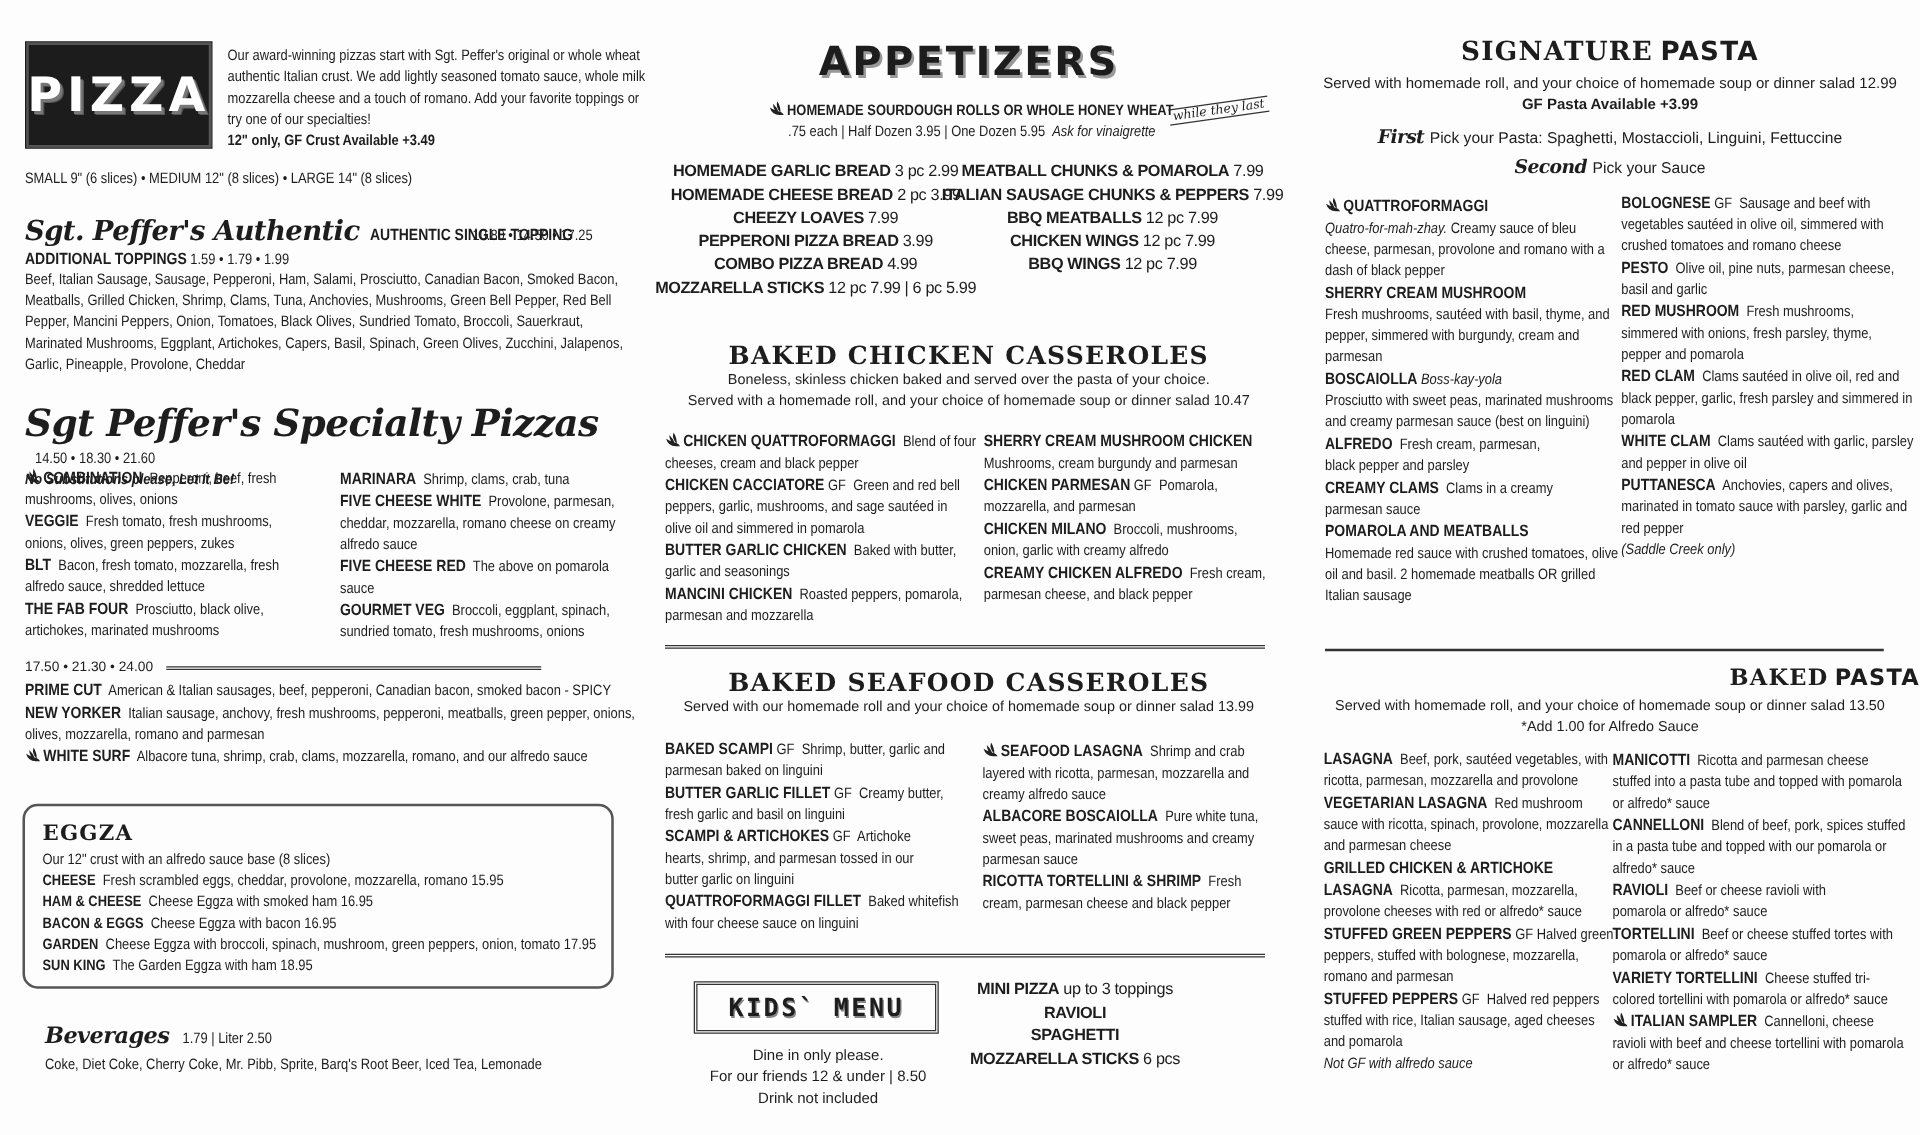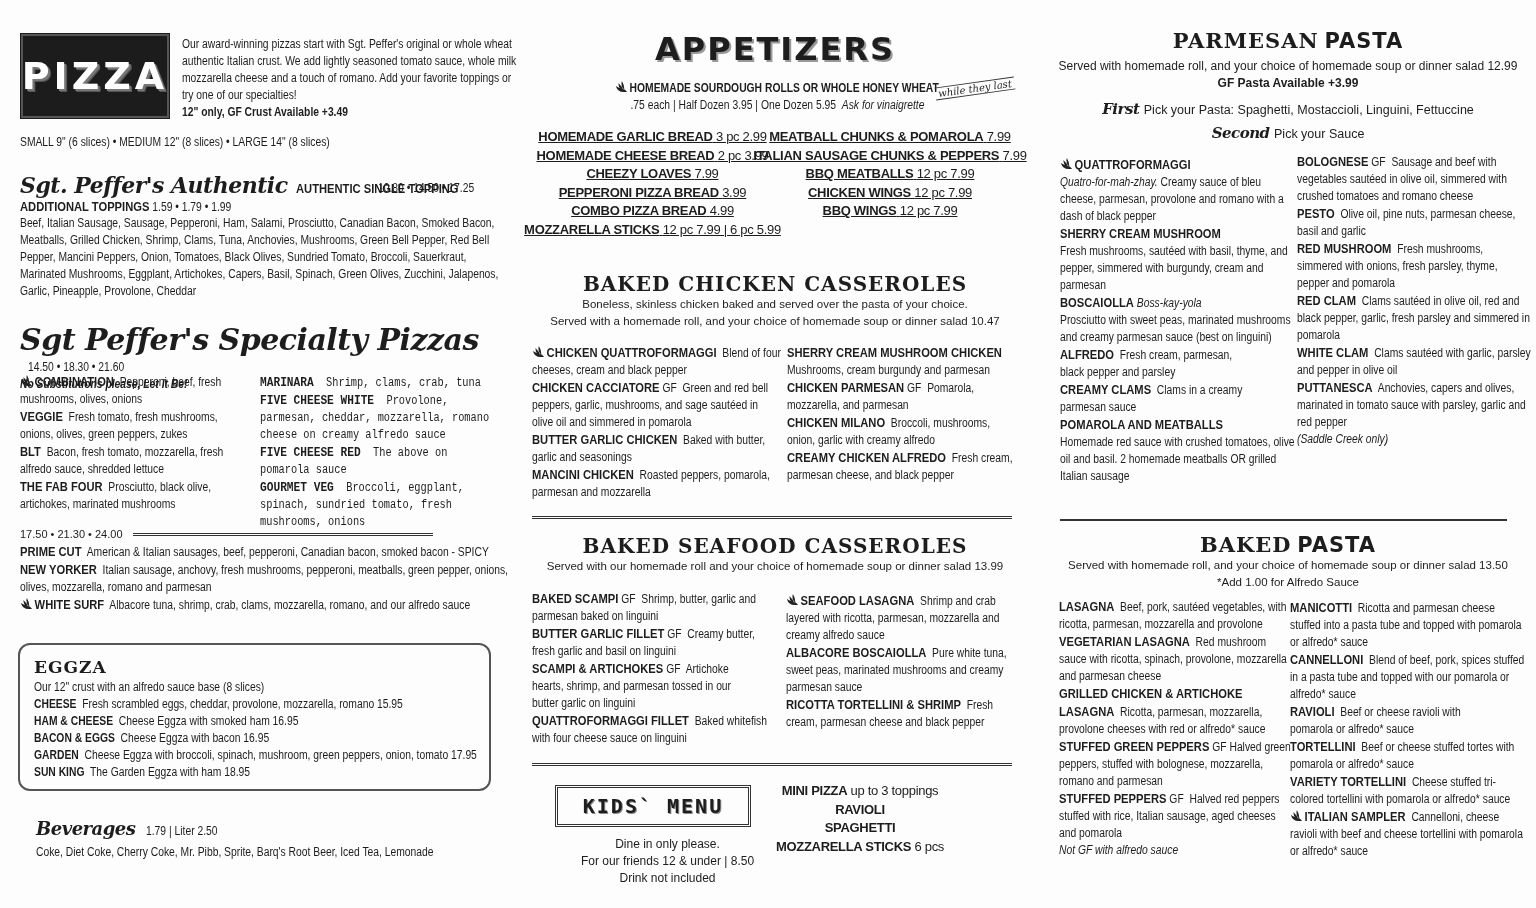--- a/index.html
+++ b/index.html
@@ -25,74 +25,74 @@
 
   .authentic { position: absolute; left: 20px; top: 172px; width: 560px; }
   .authentic .head { display: flex; align-items: baseline; gap: 8px; white-space: nowrap; }
   .authentic .title { font-size: 22px; }
   .toppings-list { position: absolute; left: 20px; top: 215px; width: 560px; }
 
   .specialty { position: absolute; left: 20px; top: 322px; width: 560px; }
   .specialty .title { font-size: 30px; }
   .subnote { font-size: 12px; font-weight: 700; font-style: italic; }
   .spec-left { position: absolute; left: 20px; top: 373px; width: 270px; }
-  .spec-right { position: absolute; left: 260px; top: 374px; width: 270px; font-family: Liberation Mono, monospace; }
+  .spec-right { position: absolute; left: 272px; top: 374px; width: 270px; }
   .item { margin-bottom: 0; }
   .item .name { font-weight: 700; font-size: 13px; }
 
   .premium { position: absolute; left: 20px; top: 526px; width: 580px; }
   .premium-price { display: flex; align-items: center; gap: 10px; }
   .premium-price .rule { width: 300px; border-top: 3px double #333; }
 
   .eggza-box { position: absolute; left: 18px; top: 643px; width: 473px; height: 148px; border: 2px solid #555; border-radius: 12px; padding: 12px 14px; }
   .eggza-title { font-size: 17px; margin-bottom: 2px; }
 
   .beverages { position: absolute; left: 36px; top: 818px; width: 500px; }
   .beverages .title { font-size: 18px; }
 
   
   .appt-title { position: absolute; left: 0; top: 30px; width: 100%; text-align: center; }
   .appt-title span { font-family: "DejaVu Sans", sans-serif; font-weight: 700; font-size: 32px; letter-spacing: 2px; text-shadow: 2px 2px 0 #999; }
   .rolls { position: absolute; left: 95px; top: 80px; width: 320px; }
   .while { position: absolute; left: 415px; top: 82px; font-size: 10px; font-style: italic; font-family: "DejaVu Serif", serif; transform: rotate(-8deg); border-top: 1px solid #333; border-bottom: 1px solid #333; padding: 0 3px; }
   .appt-left { position: absolute; left: 0; top: 128px; width: 265px; text-align: center; }
   .appt-right { position: absolute; left: 225px; top: 128px; width: 290px; text-align: center; }
-  .appt-left .txt, .appt-right .txt { transform: none; font-size: 13px; line-height: 18.6px; text-decoration: underline; }
+  .appt-left .txt, .appt-right .txt { transform: none; font-size: 13px; line-height: 18.6px; }
   .appt-left .txt .name, .appt-right .txt .name { font-weight: 700; }
 
   .sec-title { text-align: center; font-size: 20px; }
   .chicken { position: absolute; left: 0; top: 272px; width: 510px; text-align: center; }
   .chicken-desc, .seafood-desc { text-align: center; }
   .chicken-desc .txt, .seafood-desc .txt { transform: none; font-size: 11.5px; }
   .ch-left { position: absolute; left: 12px; top: 344px; width: 255px; }
   .ch-right { position: absolute; left: 267px; top: 344px; width: 250px; }
   .divider { position: absolute; left: 12px; width: 480px; border-top: 3px double #333; }
   .seafood { position: absolute; left: 0; top: 534px; width: 510px; text-align: center; }
   .sf-left { position: absolute; left: 12px; top: 590px; width: 250px; }
   .sf-right { position: absolute; left: 266px; top: 592px; width: 250px; }
 
   .kids-box { position: absolute; left: 35px; top: 785px; width: 196px; height: 42px; border: 3px double #333; display: flex; align-items: center; justify-content: center; }
   .kids-box span { font-family: "DejaVu Sans Mono", monospace; font-weight: 700; font-size: 20px; letter-spacing: 2px; text-shadow: 1px 1px 0 #888; }
-  .kids-info { position: absolute; left: 40px; top: 836px; width: 215px; text-align: center; }
+  .kids-info { position: absolute; left: 27px; top: 836px; width: 215px; text-align: center; }
   .kids-info .txt, .kids-items .txt { transform: none; font-size: 12px; }
   .kids-items { position: absolute; left: 250px; top: 782px; width: 180px; text-align: center; }
   .kids-items .txt { font-size: 13px; line-height: 18.5px; }
 
   
   .sig-title { position: absolute; left: 0; top: 28px; width: 100%; text-align: center; font-size: 21px; }
   .grunge { font-family: "DejaVu Sans", sans-serif; letter-spacing: 1px; }
   .sig-desc { position: absolute; left: 0; top: 58px; width: 100%; text-align: center; }
   .sig-desc .txt { transform: none; font-size: 12px; }
   .pick { position: absolute; left: 0; width: 100%; text-align: center; }
   .pick .script { font-size: 15px; }
   .pick .txt { transform: none; display: inline; font-size: 12.5px; }
   .sig-left { position: absolute; left: 20px; top: 156px; width: 250px; }
   .sig-right { position: absolute; left: 257px; top: 153px; width: 250px; }
   .sig-divider { position: absolute; left: 20px; top: 519px; width: 447px; border-top: 2px solid #333; }
-  .bp-title { position: absolute; left: 0; top: 532px; width: 100%; text-align: center; font-size: 21px; }
+  .bp-title { position: absolute; left: 0; top: 532px; width: 100%; text-align: right; font-size: 18px; }
   .bp-desc { position: absolute; left: 0; top: 557px; width: 100%; text-align: center; }
   .bp-desc .txt { transform: none; font-size: 11.5px; }
   .bp-left { position: absolute; left: 19px; top: 598px; width: 250px; }
   .bp-right { position: absolute; left: 250px; top: 599px; width: 250px; }
 
   .leaf { display: inline-block; width: 15px; height: 12px; vertical-align: -1px; margin-right: 2px; }
   .leaf svg { width: 15px; height: 12px; }
   .txt .name { font-weight: 700; font-size: 13px; }
 </style>
 </head>
@@ -256,21 +256,21 @@
   <div class="kids-items cond">
     <div class="txt"><span class="name">MINI PIZZA</span> <span>up to 3 toppings</span></div>
     <div class="txt"><span class="name">RAVIOLI</span></div>
     <div class="txt"><span class="name">SPAGHETTI</span></div>
     <div class="txt"><span class="name">MOZZARELLA STICKS</span> <span>6 pcs</span></div>
   </div>
 </div>
 
 <div id="col3" class="col">
   <div class="sig-title">
-    <span class="slab">PARMESAN</span>
+    <span class="slab">SIGNATURE</span>
     <span class="grunge b">PASTA</span>
   </div>
   <div class="sig-desc">
     <div class="txt">Served with homemade roll, and your choice of homemade soup or dinner salad  12.99</div>
     <div class="txt b">GF Pasta Available +3.99</div>
   </div>
   <div class="pick" style="top:124px">
     <span class="script">Second</span>
     <span class="txt">Pick your Sauce</span>
   </div>

